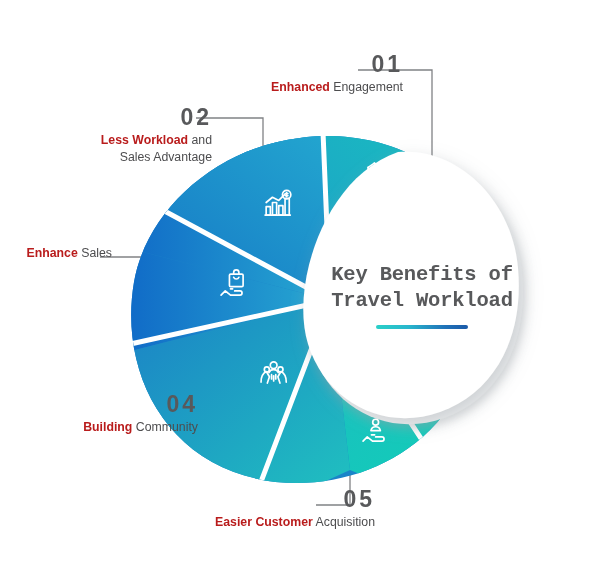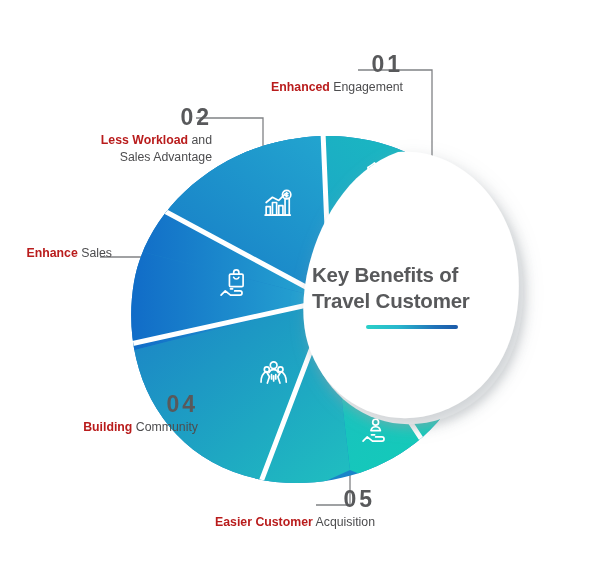--- a/index.html
+++ b/index.html
@@ -58,24 +58,25 @@
   
   #callout-01 { left: 178px; top: 52px;  width: 225px; }
   #callout-02 { left: 40px;  top: 105px; width: 172px; }
   #callout-03 { left: 0px;   top: 242px; width: 112px; }
   #callout-04 { left: 30px;  top: 392px; width: 168px; }
   #callout-05 { left: 150px; top: 487px; width: 225px; }
 
   
   #center-card-text {
     position: absolute;
-    left: 312px;
+    left: 322px;
     top: 262px;
     width: 200px;
-    text-align: left;
+    text-align: center;
+    font-family: Liberation Mono, monospace;
   }
   #center-card-text .title {
     font-size: 20.5px;
     font-weight: bold;
     color: #58595b;
     line-height: 1.28;
     letter-spacing: -0.2px;
   }
   #center-card-text .rule {
     margin: 11px auto 0 auto;
@@ -268,18 +269,18 @@
     <div class="num">05</div>
     <div class="desc">
       <span class="hl">Easier Customer</span>
       <span>Acquisition</span>
     </div>
   </div>
 
   <div id="center-card-text">
     <div class="title">
       <span>Key Benefits of</span><br>
-      <span>Travel Customer</span>
+      <span>Travel Workload</span>
     </div>
     <div class="rule"></div>
   </div>
 
 </div>
 
 </body></html>

